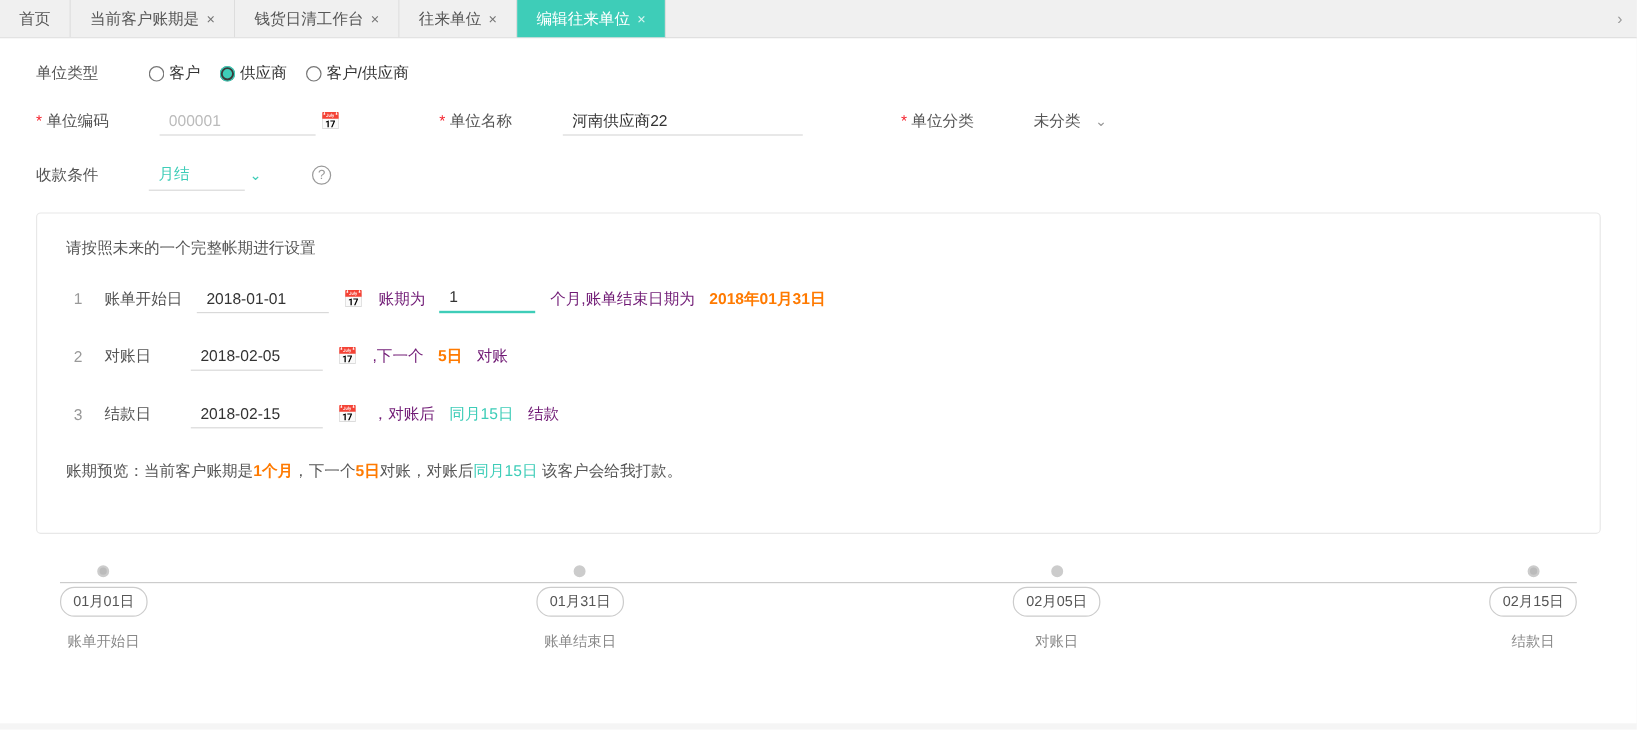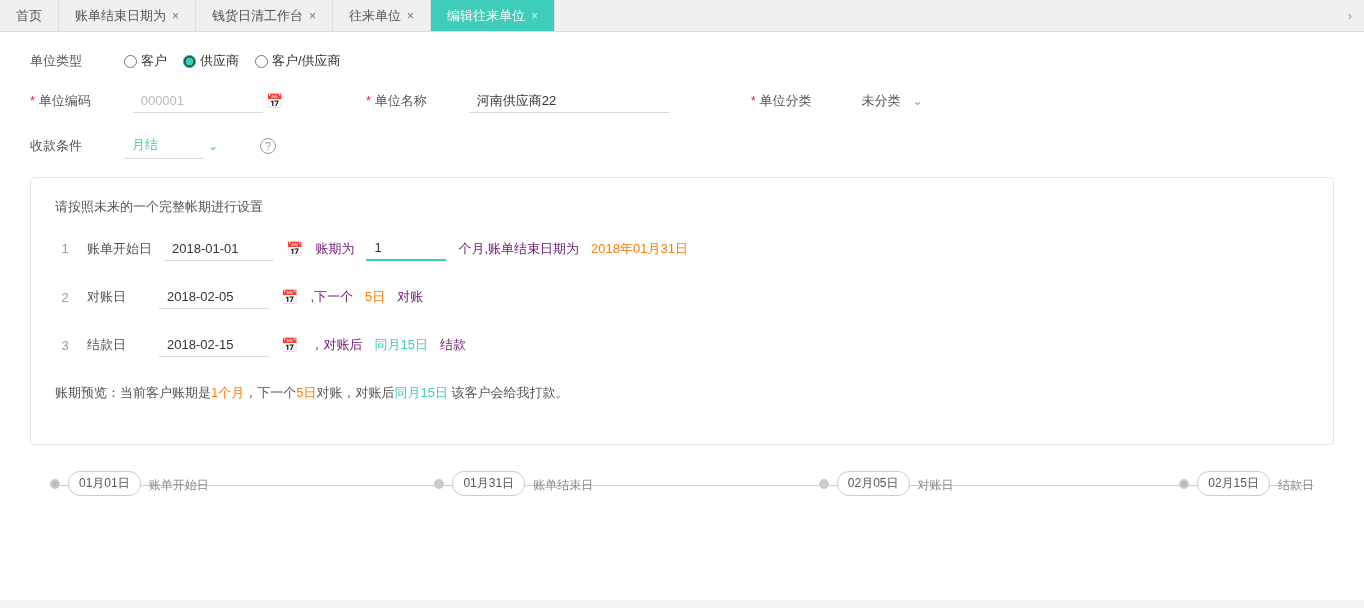--- a/index.html
+++ b/index.html
@@ -102,42 +102,42 @@
       border: none; border-bottom: 1px solid #d9d9d9;
       padding: 4px 8px; font-size: 13px; color: #333;
       outline: none; background: transparent; width: 110px;
     }
     .period-input {
       border: none; border-bottom: 2px solid #3ecdb8;
       padding: 4px 8px; font-size: 13px; color: #333;
       outline: none; background: transparent; width: 80px;
     }
     .inline-text { color: #701a75; white-space: nowrap; }
-    .highlight-red { color: #ff7a00; font-weight: 400; }
+    .highlight-red { color: #ff7a00; font-weight: 700; }
     .highlight-teal { color: #3ecdb8; font-weight: 500; }
 
     
     .preview-text {
       font-size: 13px; color: #555; margin: 12px 0 20px 0; line-height: 1.8;
     }
 
     
     .timeline-wrapper {
       position: relative; padding: 10px 20px 40px 20px; margin-top: 10px;
     }
     .timeline-line {
       position: absolute; top: 24px; left: 20px; right: 20px;
       height: 1px; background: #ccc; z-index: 0;
     }
     .timeline-points {
       display: flex; justify-content: space-between;
       position: relative; z-index: 1;
     }
     .timeline-point {
-      display: flex; flex-direction: row; align-items: center; gap: 8px;
+      display: flex; flex-direction: column; align-items: center; gap: 8px;
     }
     .point-dot {
       width: 10px; height: 10px; border-radius: 50%;
       background: #ccc; border: 2px solid #ccc;
     }
     .point-dot.endpoint {
       width: 10px; height: 10px; background: #bbb;
     }
     .point-badge {
       background: #fff; border: 1px solid #ccc;
@@ -152,21 +152,21 @@
     .code-value { color: #999; }
   </style>
 </head>
 <body>
 
 <div class="tab-bar">
   <div class="tab-item">
     <span>首页</span>
   </div>
   <div class="tab-item">
-    <span>账单结束日期为</span>
+    <span>当前客户账期是</span>
     <span class="close-btn">×</span>
   </div>
   <div class="tab-item">
     <span>钱货日清工作台</span>
     <span class="close-btn">×</span>
   </div>
   <div class="tab-item">
     <span>往来单位</span>
     <span class="close-btn">×</span>
   </div>

